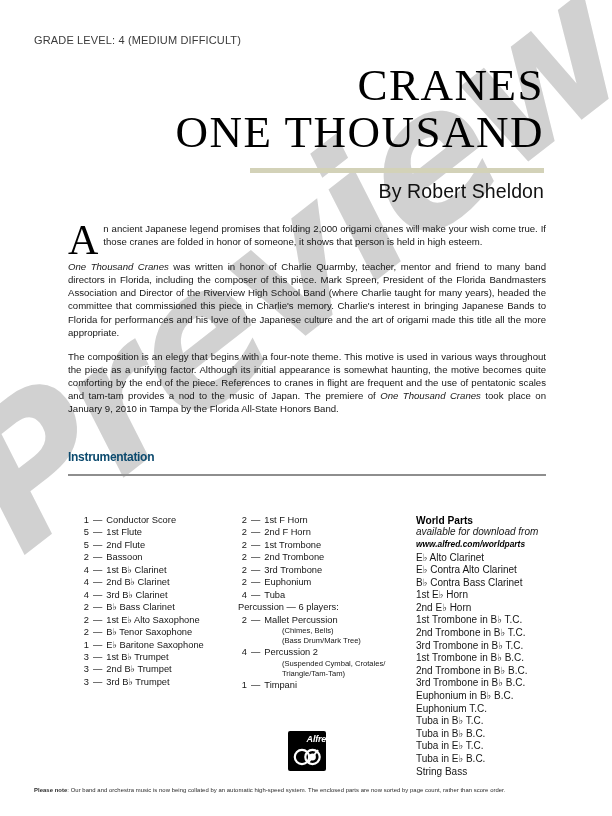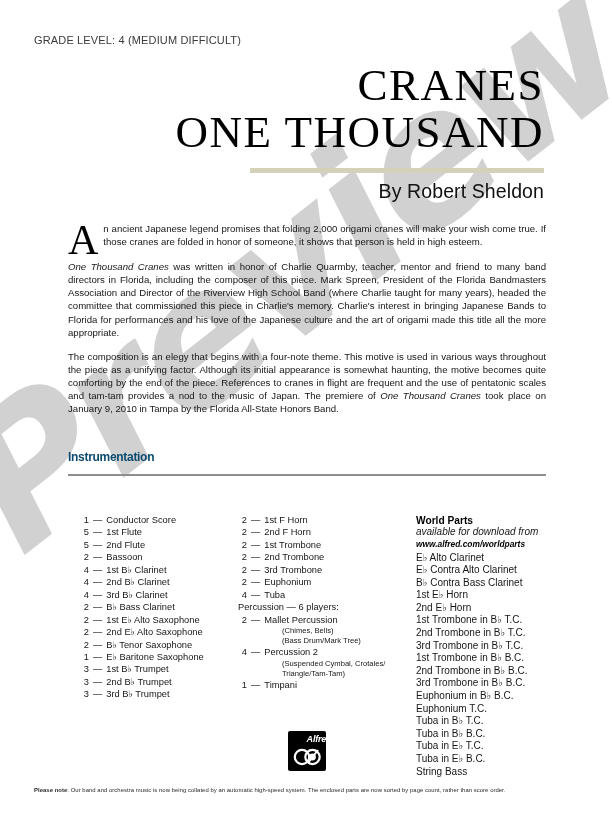--- a/index.html
+++ b/index.html
@@ -288,21 +288,20 @@
       <div class="col col-a" id="col1">
           <div class="irow"><span class="qty">1</span><span class="dash">—</span><span>Conductor Score</span></div>
           <div class="irow"><span class="qty">5</span><span class="dash">—</span><span>1st Flute</span></div>
           <div class="irow"><span class="qty">5</span><span class="dash">—</span><span>2nd Flute</span></div>
           <div class="irow"><span class="qty">2</span><span class="dash">—</span><span>Bassoon</span></div>
           <div class="irow"><span class="qty">4</span><span class="dash">—</span><span>1st B♭ Clarinet</span></div>
           <div class="irow"><span class="qty">4</span><span class="dash">—</span><span>2nd B♭ Clarinet</span></div>
           <div class="irow"><span class="qty">4</span><span class="dash">—</span><span>3rd B♭ Clarinet</span></div>
           <div class="irow"><span class="qty">2</span><span class="dash">—</span><span>B♭ Bass Clarinet</span></div>
           <div class="irow"><span class="qty">2</span><span class="dash">—</span><span>1st E♭ Alto Saxophone</span></div>
-          <div class="irow"><span class="qty">2</span><span class="dash">—</span><span>2nd E♭ Alto Saxophone</span></div>
           <div class="irow"><span class="qty">2</span><span class="dash">—</span><span>B♭ Tenor Saxophone</span></div>
           <div class="irow"><span class="qty">1</span><span class="dash">—</span><span>E♭ Baritone Saxophone</span></div>
           <div class="irow"><span class="qty">3</span><span class="dash">—</span><span>1st B♭ Trumpet</span></div>
           <div class="irow"><span class="qty">3</span><span class="dash">—</span><span>2nd B♭ Trumpet</span></div>
           <div class="irow"><span class="qty">3</span><span class="dash">—</span><span>3rd B♭ Trumpet</span></div>
         </div>
 
       <div class="col col-b" id="col2">
           <div class="irow"><span class="qty">2</span><span class="dash">—</span><span>1st F Horn</span></div>
           <div class="irow"><span class="qty">2</span><span class="dash">—</span><span>2nd F Horn</span></div>

